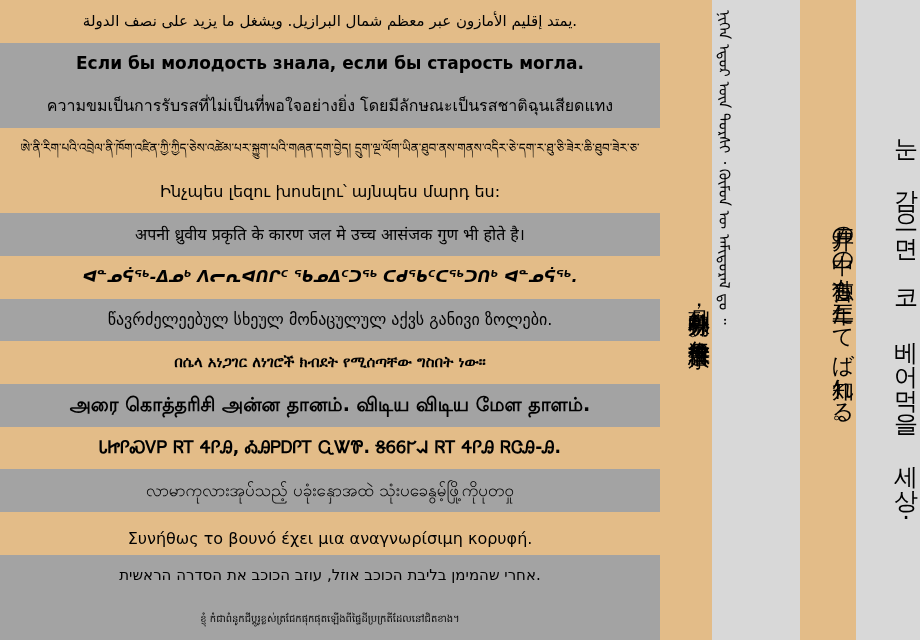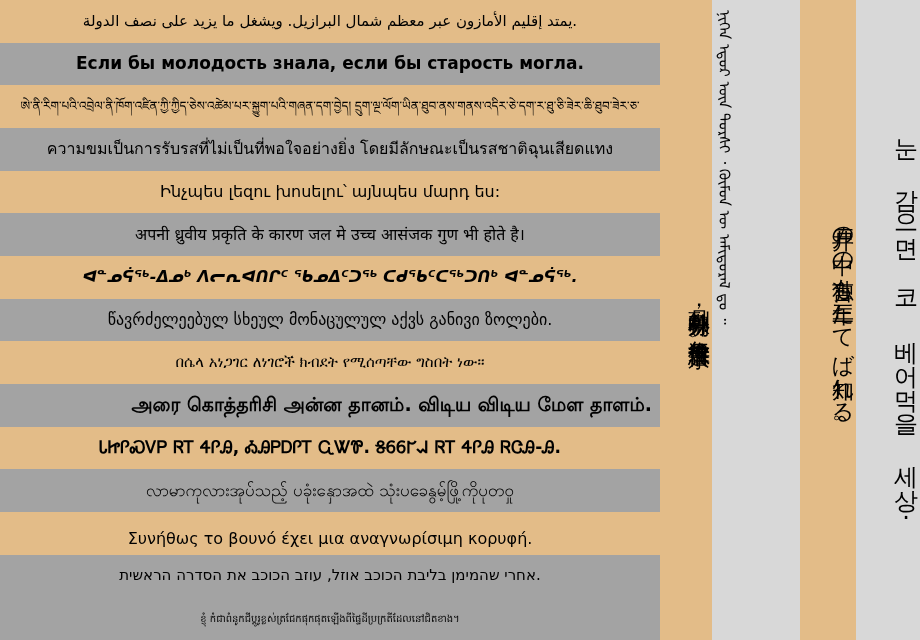--- a/index.html
+++ b/index.html
@@ -56,22 +56,22 @@
   }
   
   .r0 .txt { font-size: 15px; }
   .r1 .txt { font-size: 17px; font-weight: bold; }
   .r2 .txt { font-size: 12px; }
   .r3 .txt { font-size: 16px; }
   .r4 .txt { font-size: 16px; }
   .r5 .txt { font-size: 16px; }
   .r6 .txt { font-size: 16px; font-weight: bold; font-style: italic; }
   .r7 .txt { font-size: 16px; }
-  .r8 .txt { font-size: 15px; }
-  .r9 .txt { font-size: 19px; font-weight: bold; text-align: right; }
+  .r8 .txt { font-size: 15px; font-weight: bold; }
+  .r9 .txt { font-size: 19px; font-weight: bold; }
   .r10 .txt { font-size: 17px; font-weight: bold; }
   .r11 .txt { font-size: 17px; }
   .r12 .txt { font-size: 16px; margin-top: 12px; }
   .r13 .txt { font-size: 15px; }
   .r14 .txt { font-size: 16px; font-weight: bold; }
   .r15 .txt { font-size: 10px; }
 
   
   .vcol {
     position: absolute;
@@ -133,26 +133,26 @@
 
 <div id="page">
 
   <div id="rows">
     <div class="row even r0">
       <span class="txt">يمتد إقليم الأمازون عبر معظم شمال البرازيل. ويشغل ما يزيد على نصف الدولة.</span>
     </div>
     <div class="row odd r1">
       <span class="txt">Если бы молодость знала, если бы старость могла.</span>
     </div>
+    <div class="row odd r3">
+      <span class="txt">ความขมเป็นการรับรสที่ไม่เป็นที่พอใจอย่างยิ่ง โดยมีลักษณะเป็นรสชาติฉุนเสียดแทง</span>
+    </div>
     <div class="row even r2">
       <span class="txt">ཨེ་ནི་རིག་པའི་འབྲེལ་ནི་ཁོག་འཛིན་ཀྱི་ཀྱིད་ཅེས་འཚེམ་པར་སྐྱུག་པའི་གཞན་དག་བྱེད།  དྲུག་ལྔ་ལོག་ཡིན་ཐུབ་ནས་གནས་འདིར་ཅེ་དག་ར་ཐུ་ཅི་ཟེར་ཆི་ཐུབ་ཟེར་ཅ་</span>
     </div>
-    <div class="row odd r3">
-      <span class="txt">ความขมเป็นการรับรสที่ไม่เป็นที่พอใจอย่างยิ่ง โดยมีลักษณะเป็นรสชาติฉุนเสียดแทง</span>
-    </div>
     <div class="row even r4">
       <span class="txt">Ինչպես լեզու խոսելու՝ այնպես մարդ ես:</span>
     </div>
     <div class="row odd r5">
       <span class="txt">अपनी ध्रुवीय प्रकृति के कारण जल मे उच्च आसंजक गुण भी होते है।</span>
     </div>
     <div class="row even r6">
       <span class="txt">ᐊᓐᓄᕌᖅ-ᐃᓄᒃ ᐱᓕᕆᐊᑎᒋᑦ ᖃᓄᐃᑦᑐᖅ ᑕᑯᖃᑦᑕᖅᑐᑎᒃ ᐊᓐᓄᕌᖅ.</span>
     </div>
     <div class="row odd r7">

